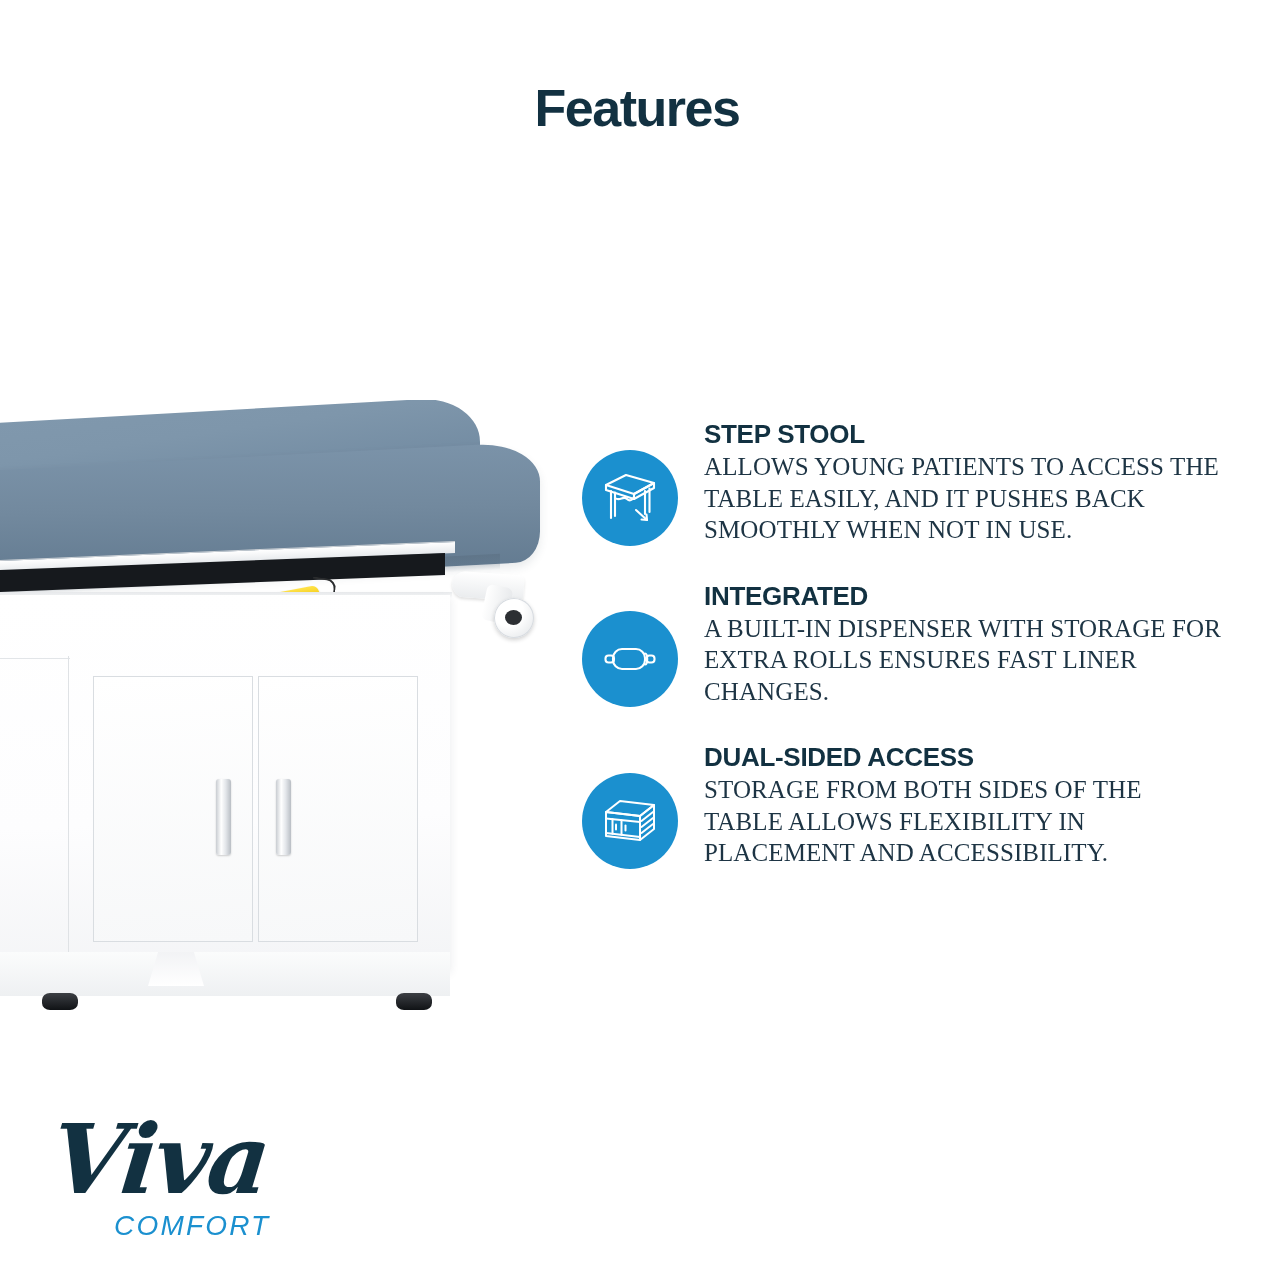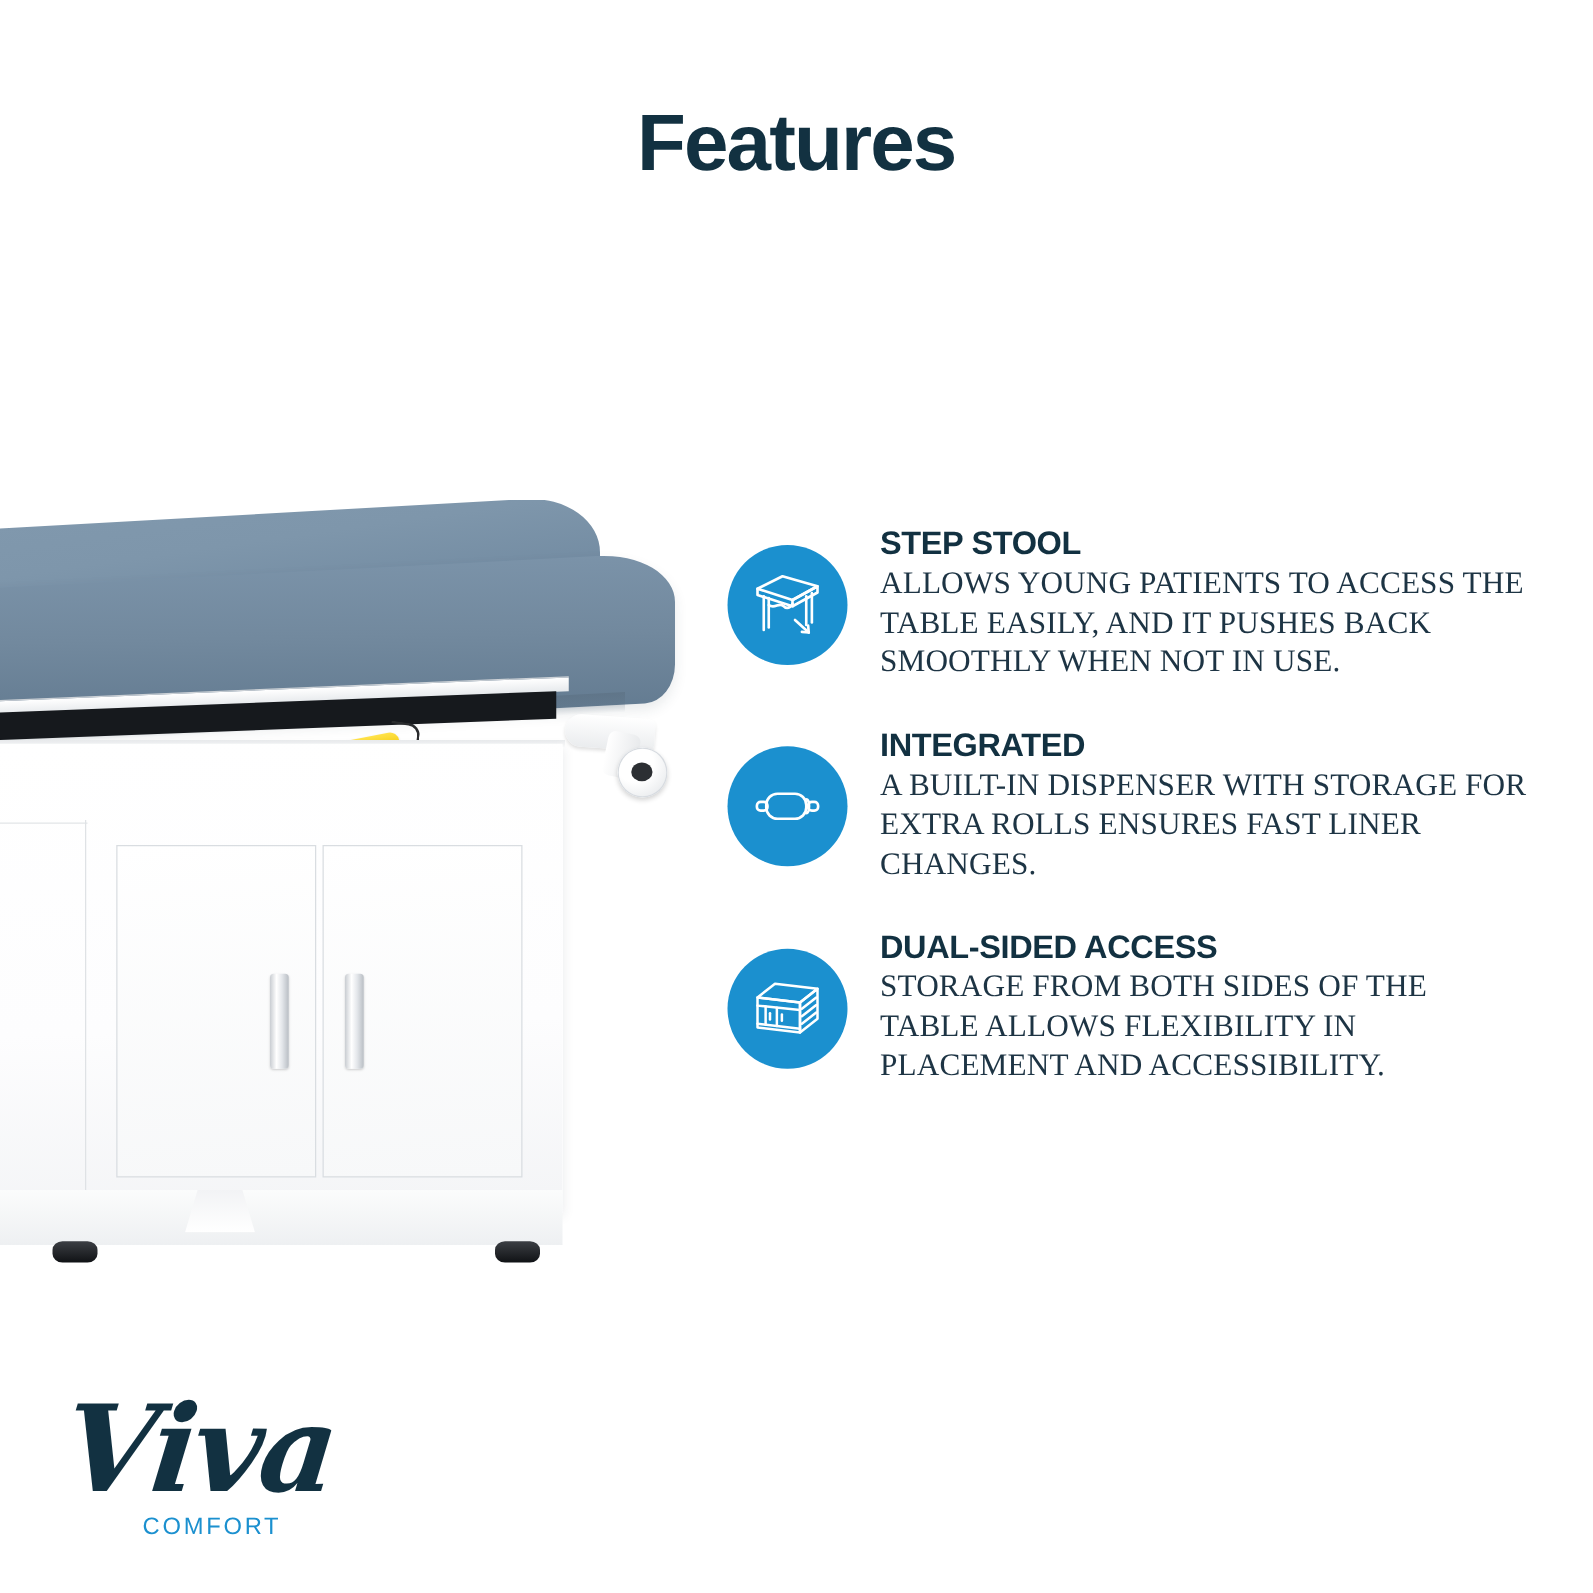--- a/index.html
+++ b/index.html
@@ -17,21 +17,21 @@
   }
 
   
   .page-title {
     position: absolute;
     left: 0;
     top: 82px;
     width: 1274px;
     text-align: center;
     font-family: "Liberation Sans", sans-serif;
-    font-size: 64px;
+    font-size: 52px;
     font-weight: 700;
     letter-spacing: -1.5px;
     color: #123141;
     line-height: 1;
   }
 
   
   .product-photo {
     position: absolute;
     left: 0px;
@@ -243,21 +243,21 @@
 
   
   .features {
     position: absolute;
     left: 582px;
     top: 418px;
     width: 640px;
   }
   .feature-row {
     display: flex;
-    align-items: center;
+    align-items: flex-end;
     gap: 26px;
     margin-bottom: 34px;
   }
   .feature-icon-circle {
     flex: 0 0 auto;
     width: 96px;
     height: 96px;
     border-radius: 50%;
     background: #1b90cf;
     display: flex;
@@ -310,25 +310,26 @@
     color: #123141;
     letter-spacing: -3px;
     line-height: 1;
     transform: skewX(-6deg);
   }
   .logo-sub {
     position: absolute;
     left: 62px;
     top: 100px;
     font-family: "Liberation Sans", sans-serif;
-    font-size: 19px;
+    font-size: 28px;
     font-weight: 400;
     letter-spacing: 2.2px;
     color: #1b90cf;
     line-height: 1;
+    font-style: italic;
   }
 </style>
 </head>
 <body>
 
 <div class="page-title">Features</div>
 
 <div class="product-photo">
   <div class="cushion-top"></div>
   <div class="cushion-main"></div>

